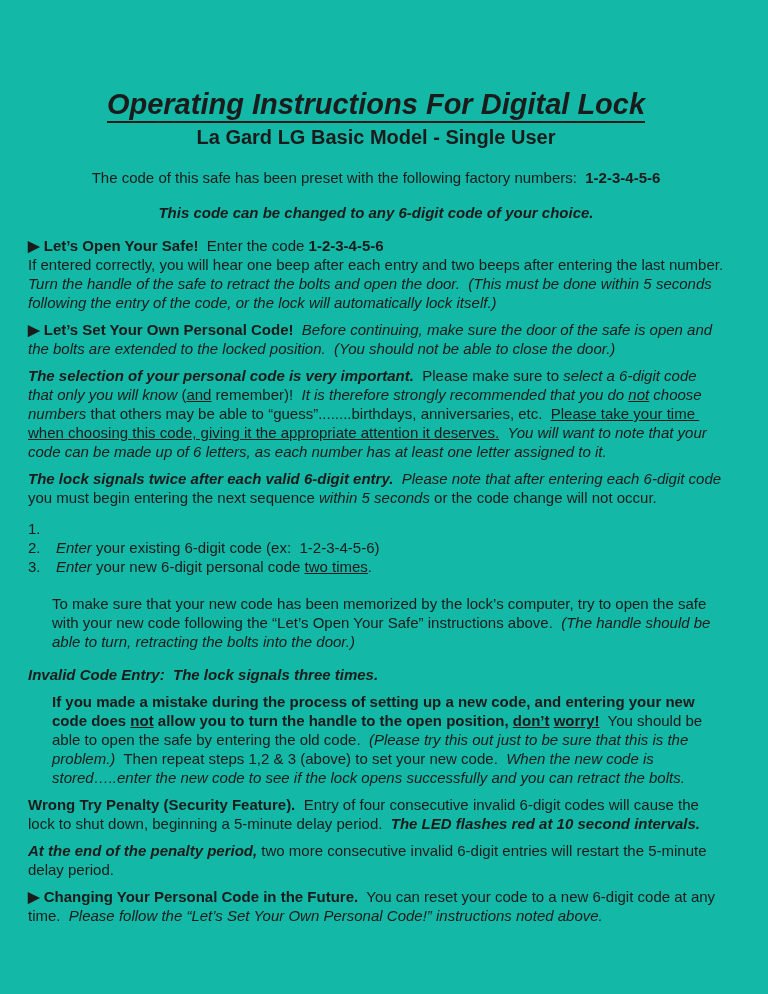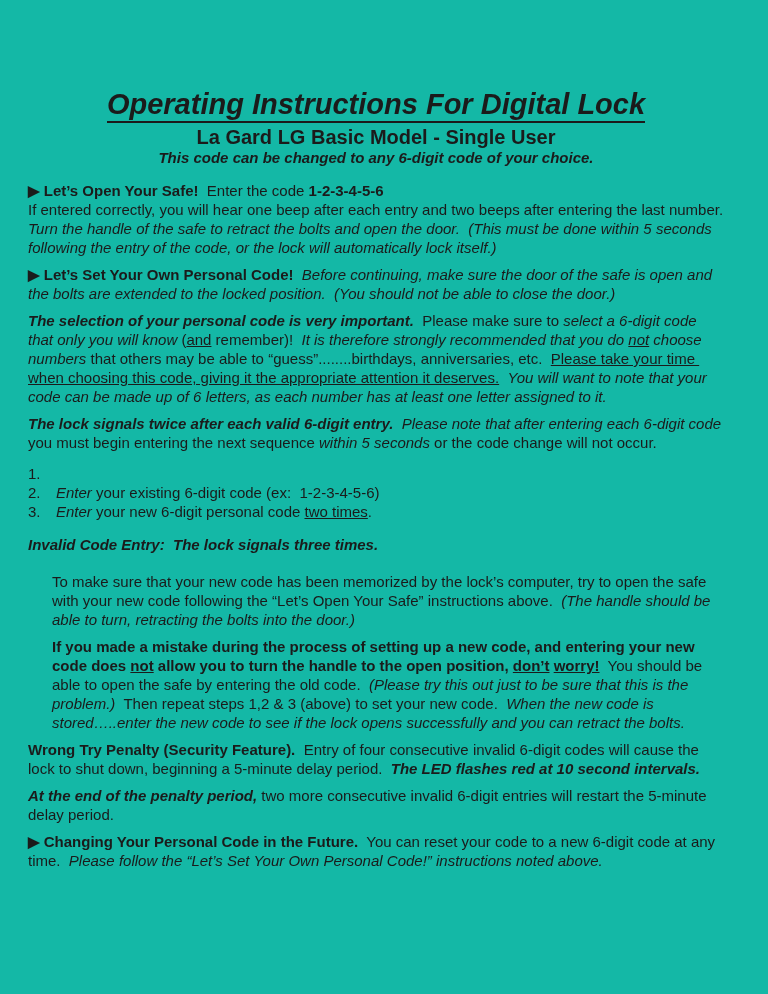--- a/index.html
+++ b/index.html
@@ -54,21 +54,22 @@
 </style>
 </head>
 <body>
 
 <div class="page">
 
   <h1 class="doc-title"><span class="title-underline">Operating Instructions For Digital Lock</span></h1>
 
   <h2 class="doc-subtitle">La Gard LG Basic Model - Single User</h2>
 
-  <div class="intro" style="margin-top:0"><span class="f-b f-i">This code can be changed to any 6-digit code of your choice.</span></div>
+  <div class="intro"><span>The code of this safe has been preset with the following factory numbers:  </span><span class="f-b">1-2-3-4-5-6</span></div>
+  <div class="intro" style="margin-top:16px"><span class="f-b f-i">This code can be changed to any 6-digit code of your choice.</span></div>
 
   <div class="para" style="margin-top:14px"><span class="f-b">▶</span><span class="f-b"> </span><span class="f-b">Let’s Open Your Safe!</span><span>  Enter the code </span><span class="f-b">1-2-3-4-5-6</span><br><span>If entered correctly, you will hear one beep after each entry and two beeps after entering the last number.  </span><span class="f-i">Turn the handle of the safe to retract the bolts and open the door.  (This must be done within 5 seconds following the entry of the code, or the lock will automatically lock itself.)</span></div>
 
   <div class="para"><span class="f-b">▶</span><span class="f-b"> </span><span class="f-b">Let’s Set Your Own Personal Code!</span><span>  </span><span class="f-i">Before continuing, make sure the door of the safe is open and the bolts are extended to the locked position.  (You should not be able to close the door.)</span></div>
 
   <div class="para"><span class="f-b f-i">The selection of your personal code is very important.</span><span>  Please make sure to </span><span class="f-i">select a 6-digit code that only you will know</span><span> (</span><span class="f-u">and</span><span> remember)!  </span><span class="f-i">It is therefore strongly recommended that you do </span><span class="f-i f-u">not</span><span class="f-i"> choose numbers</span><span> that others may be able to “guess”........birthdays, anniversaries, etc.  </span><span class="f-u">Please take your time when choosing this code, giving it the appropriate attention it deserves.</span><span>  </span><span class="f-i">You will want to note that your code can be made up of 6 letters, as each number has at least one letter assigned to it.</span></div>
 
   <div class="para"><span class="f-b f-i">The lock signals twice after each valid 6-digit entry.</span><span>  </span><span class="f-i">Please note that after entering each 6-digit code</span><span> you must begin entering the next sequence </span><span class="f-i">within 5 seconds</span><span> or the code change will not occur.</span></div>
 
   <div class="steps">
@@ -78,23 +79,23 @@
     <div class="li-row">
       <span class="li-num">2.</span>
       <span class="li-text"><span class="f-i">Enter</span><span> your existing 6-digit code (ex:  1-2-3-4-5-6)</span></span>
     </div>
     <div class="li-row">
       <span class="li-num">3.</span>
       <span class="li-text"><span class="f-i">Enter</span><span> your new 6-digit personal code </span><span class="f-u">two times</span><span>.</span></span>
     </div>
   </div>
 
+  <div class="para indent" style="margin-top:18px"><span>To make sure that your new code has been memorized by the lock’s computer, try to open the safe with your new code following the “Let’s Open Your Safe” instructions above.  </span><span class="f-i">(The handle should be able to turn, retracting the bolts into the door.)</span></div>
+
   <div class="para" style="margin-top:14px"><span class="f-b f-i">Invalid Code Entry:  The lock signals three times.</span></div>
-
-  <div class="para indent" style="margin-top:18px"><span>To make sure that your new code has been memorized by the lock’s computer, try to open the safe with your new code following the “Let’s Open Your Safe” instructions above.  </span><span class="f-i">(The handle should be able to turn, retracting the bolts into the door.)</span></div>
 
   <div class="para indent"><span class="f-b">If you made a mistake during the process of setting up a new code, and entering your new code does </span><span class="f-b f-u">not</span><span class="f-b"> allow you to turn the handle to the open position, </span><span class="f-b f-u">don’t</span><span class="f-b"> </span><span class="f-b f-u">worry!</span><span>  You should be able to open the safe by entering the old code.  </span><span class="f-i">(Please try this out just to be sure that this is the problem.)</span><span>  Then repeat steps 1,2 &amp; 3 (above) to set your new code.  </span><span class="f-i">When the new code is stored…..enter the new code to see if the lock opens successfully and you can retract the bolts.</span></div>
 
   <div class="para"><span class="f-b">Wrong Try Penalty (Security Feature).</span><span>  Entry of four consecutive invalid 6-digit codes will cause the lock to shut down, beginning a 5-minute delay period.  </span><span class="f-b f-i">The LED flashes red at 10 second intervals.</span></div>
 
   <div class="para"><span class="f-b f-i">At the end of the penalty period,</span><span> two more consecutive invalid 6-digit entries will restart the 5-minute delay period.</span></div>
 
   <div class="para"><span class="f-b">▶</span><span class="f-b"> </span><span class="f-b">Changing Your Personal Code in the Future.</span><span>  You can reset your code to a new 6-digit code at any time.  </span><span class="f-i">Please follow the “Let’s Set Your Own Personal Code!” instructions noted above.</span></div>
 
 </div>

